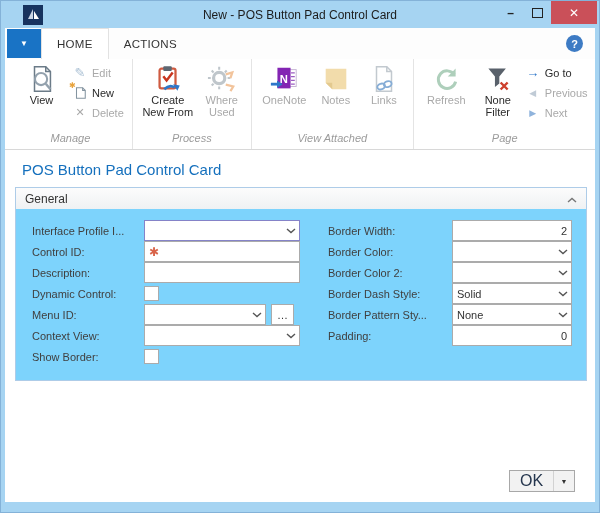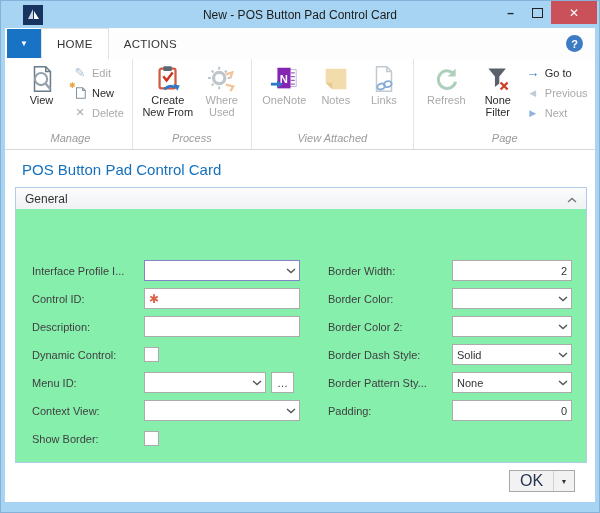--- a/index.html
+++ b/index.html
@@ -40,24 +40,24 @@
   .icon16{width:16px;height:16px;display:flex;align-items:center;justify-content:center;position:relative;flex:none;}
   .g-edit{color:#a9bfd3;font-size:13px;}
   .g-del{color:#a9a9a9;font-size:11px;font-weight:bold;}
   .g-goto{color:#2e77c9;font-size:13px;font-weight:bold;}
   .g-prev{color:#c0cbd6;font-size:9px;}
   .g-next{color:#8fb3dc;font-size:9px;}
   .new-star{position:absolute;left:-3px;top:-4px;font-size:8px;color:#e8a33d;}
   
   .content{flex:1;position:relative;background:#fff;}
   .page-title{color:#1570bd;font-size:15px;padding:11px 0 9px 17px;}
-  .fasttab{margin:0 8px 0 10px;border:1px solid #aecce8;background:#86efac;}
+  .fasttab{margin:0 8px 0 10px;border:1px solid #aecce8;background:#7dd3fc;}
   .fasttab-header{height:21px;background:linear-gradient(#fcfcfc,#eff1f3);display:flex;align-items:center;justify-content:space-between;padding:0 9px;font-size:12px;color:#333;}
   .fasttab-body{display:flex;padding:11px 0 13px 16px;}
-  .fieldcol{display:flex;flex-direction:column;gap:7px;margin-top:40px;}
+  .fieldcol{display:flex;flex-direction:column;}
   .fieldrow{display:flex;align-items:center;height:21px;}
   .flabel{font-size:11px;color:#404040;white-space:nowrap;overflow:hidden;}
   .col-left .flabel{width:112px;flex:none;}
   .col-left .fctrl{width:156px;display:flex;align-items:center;}
   .col-right{margin-left:28px;}
   .col-right .flabel{width:124px;flex:none;}
   .col-right .fctrl{width:120px;display:flex;align-items:center;}
   .fld{box-sizing:border-box;height:21px;border:1px solid #ababab;background:#fff;display:flex;align-items:center;font-size:11px;color:#333;padding:0 4px;width:100%;}
   .fld.num{justify-content:flex-end;}
   .combo{box-sizing:border-box;height:21px;border:1px solid #ababab;background:#fff;display:flex;align-items:center;width:100%;}

